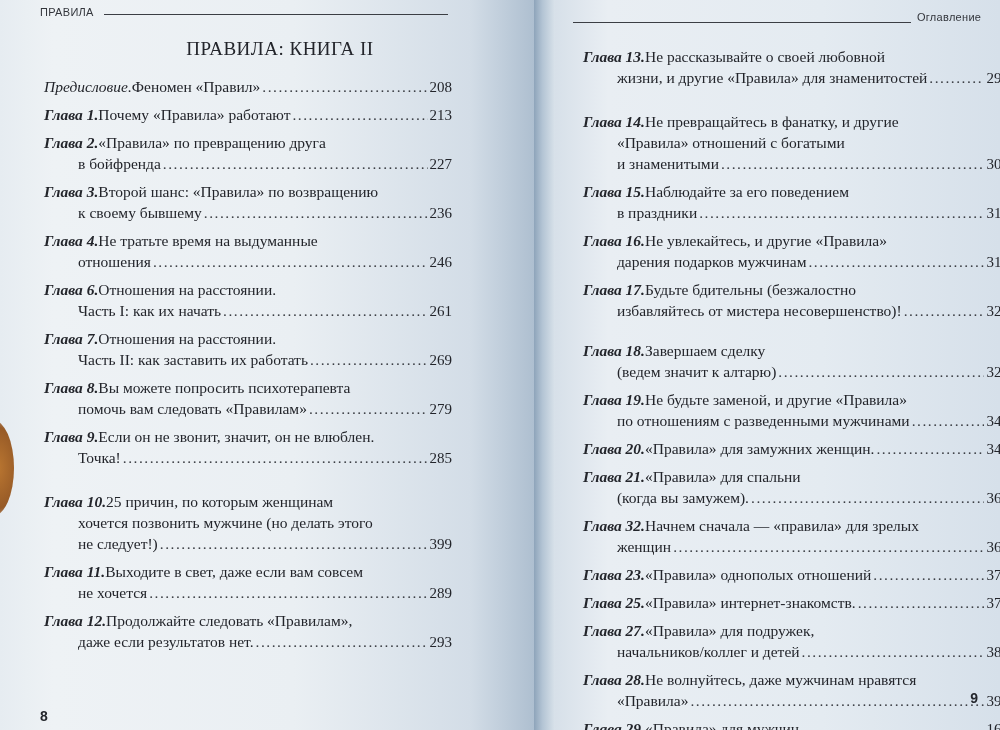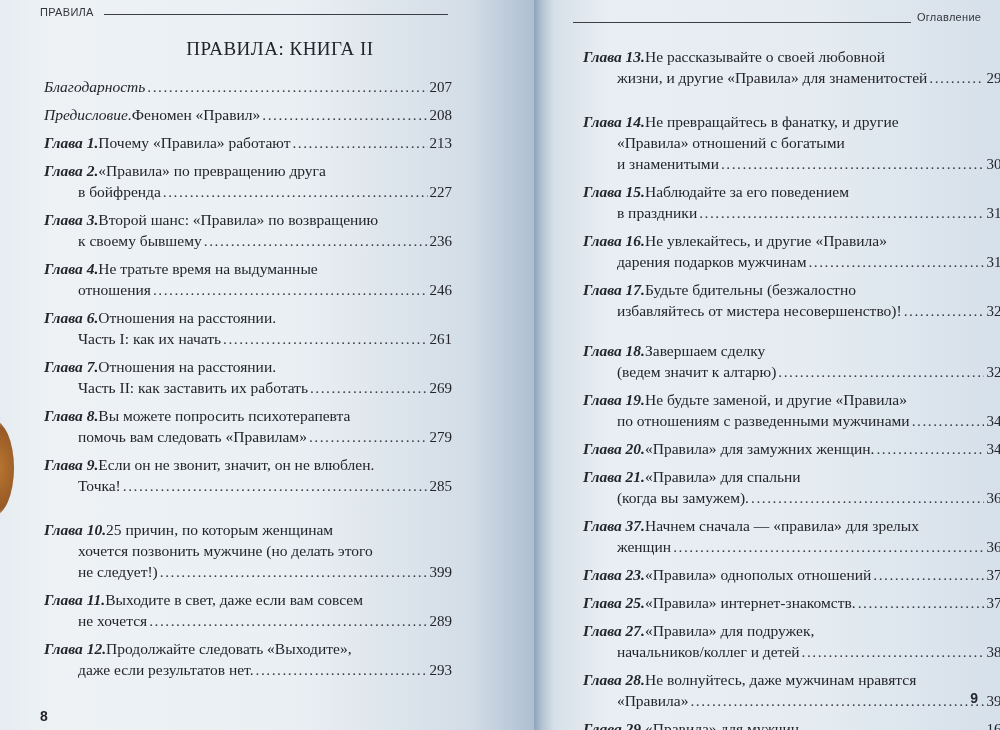--- a/index.html
+++ b/index.html
@@ -68,28 +68,20 @@
 
 <div class="spread">
   <div class="page page-left">
     <div class="thumb"></div>
     <div class="running-head" style="left:40px;">ПРАВИЛА</div>
     <div class="rule" style="left:104px; width:344px; top:14px;"></div>
     <div class="book-title">ПРАВИЛА: КНИГА II</div>
     <ul class="toc" id="toc-left" style="left:44px; top:76px; width:408px;">
         <li class="entry" style="margin-bottom: 6px;">
           <div class="line">
-            <span class="label plain">Благодарность</span>
-            <span></span>
-            <span class="leader"></span>
-            <span class="pg">207</span>
-          </div>
-        </li>
-        <li class="entry" style="margin-bottom: 6px;">
-          <div class="line">
             <span class="label plain">Предисловие.</span> 
             <span>Феномен «Правил»</span>
             <span class="leader"></span>
             <span class="pg">208</span>
           </div>
         </li>
         <li class="entry" style="margin-bottom: 6px;">
           <div class="line">
             <span class="label">Глава 1.</span> 
             <span>Почему «Правила» работают</span>
@@ -195,21 +187,21 @@
           </div>
           <div class="line cont">
             <span>не хочется</span>
             <span class="leader"></span>
             <span class="pg">289</span>
           </div>
         </li>
         <li class="entry" style="margin-bottom: 6px;">
           <div class="line">
             <span class="label">Глава 12.</span> 
-            <span>Продолжайте следовать «Выходите»,</span>
+            <span>Продолжайте следовать «Правилам»,</span>
           </div>
           <div class="line cont">
             <span>даже если результатов нет.</span>
             <span class="leader"></span>
             <span class="pg">293</span>
           </div>
         </li>
       </ul>
     <div class="folio" style="left:40px;">8</div>
   </div>
@@ -312,21 +304,21 @@
             <span>«Правила» для спальни</span>
           </div>
           <div class="line cont">
             <span>(когда вы замужем).</span>
             <span class="leader"></span>
             <span class="pg">361</span>
           </div>
         </li>
         <li class="entry" style="margin-bottom: 6px;">
           <div class="line">
-            <span class="label">Глава 37.</span> 
+            <span class="label">Глава 32.</span> 
             <span>Начнем сначала — «правила» для зрелых</span>
           </div>
           <div class="line cont">
             <span>женщин</span>
             <span class="leader"></span>
             <span class="pg">364</span>
           </div>
         </li>
         <li class="entry" style="margin-bottom: 6px;">
           <div class="line">

